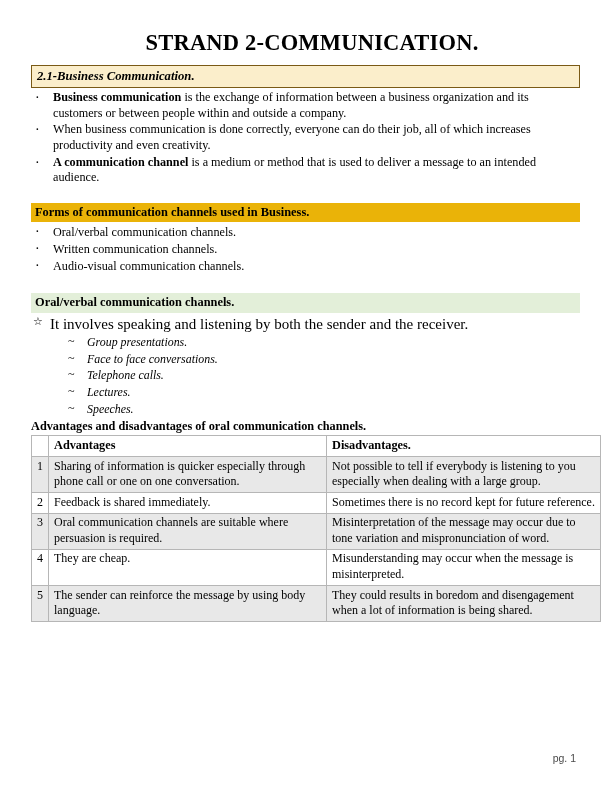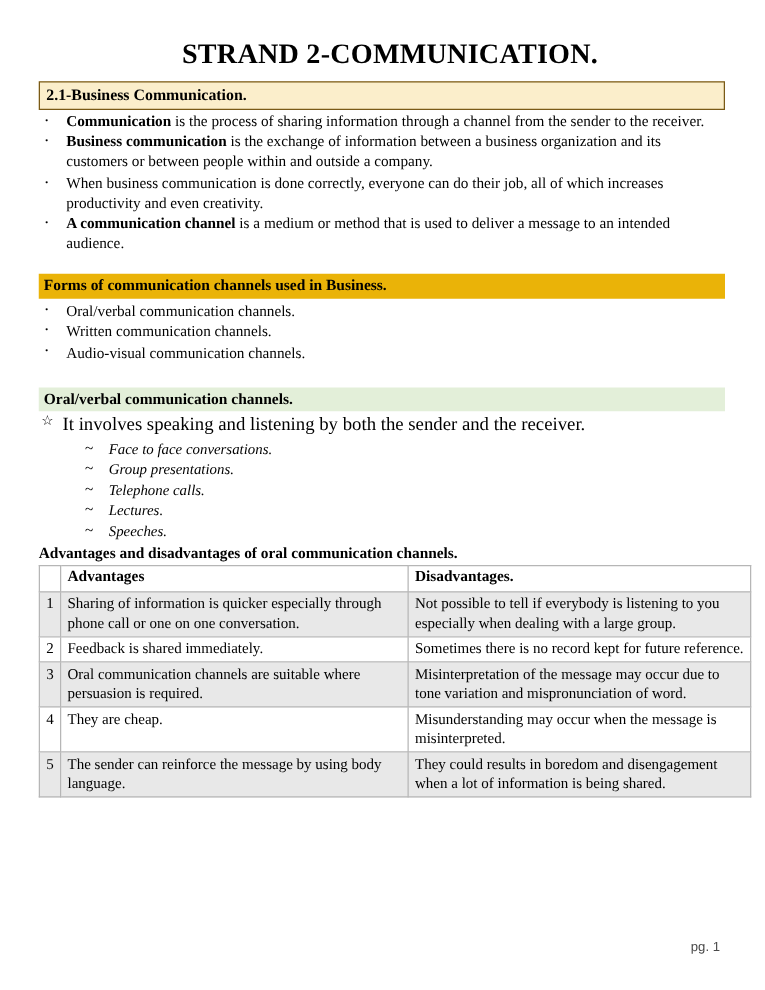--- a/index.html
+++ b/index.html
@@ -39,20 +39,21 @@
   
   .heading-box {
     margin: 9px 32px 0 31px;
     border: 1.4px solid #7a5a16;
     background: #fbeecb;
     font-weight: bold;
     font-size: 12.7px;
     padding: 3px 10px 3px 5px;
     line-height: 1.2;
     box-sizing: border-box;
+    font-style: italic;
   }
   .heading-bar {
     margin: 0 32px 0 31px;
     font-weight: bold;
     font-size: 12.4px;
     padding: 2px 0 2px 4px;
     line-height: 1.25;
     box-sizing: border-box;
   }
   .heading-bar.blue { background: #eab308; }
@@ -170,21 +171,20 @@
 </head>
 <body>
 
 <div class="page">
 
   <h1 class="doc-title">STRAND 2-COMMUNICATION.</h1>
 
   <div class="heading-box">2.1-Business Communication.</div>
 
   <ul class="dot-list">
-    <li><b>Communication</b><span> is the process of sharing information through a channel from the sender to the receiver.</span></li>
     <li><b>Business communication</b><span> is the exchange of information between a business organization and its customers or between people within and outside a company.</span></li>
     <li><span>When business communication is done correctly, everyone can do their job, all of which increases productivity and even creativity.</span></li>
     <li><b>A communication channel</b><span> is a medium or method that is used to deliver a message to an intended audience.</span></li>
   </ul>
 
   <div style="height:16px"></div>
   <div class="heading-bar blue">Forms of communication channels used in Business.</div>
 
   <ul class="dot-list tight">
     <li>Oral/verbal communication channels.</li>
@@ -193,22 +193,22 @@
   </ul>
 
   <div style="height:19px"></div>
   <div class="heading-bar green">Oral/verbal communication channels.</div>
 
   <ul class="star-list">
     <li>It involves speaking and listening by both the sender and the receiver.</li>
   </ul>
 
   <ul class="tilde-list">
+    <li>Group presentations.</li>
     <li>Face to face conversations.</li>
-    <li>Group presentations.</li>
     <li>Telephone calls.</li>
     <li>Lectures.</li>
     <li>Speeches.</li>
   </ul>
 
   <div class="table-caption">Advantages and disadvantages of oral communication channels.</div>
 
   <table class="adv-table">
     <tbody>
       <tr class="head-row">

